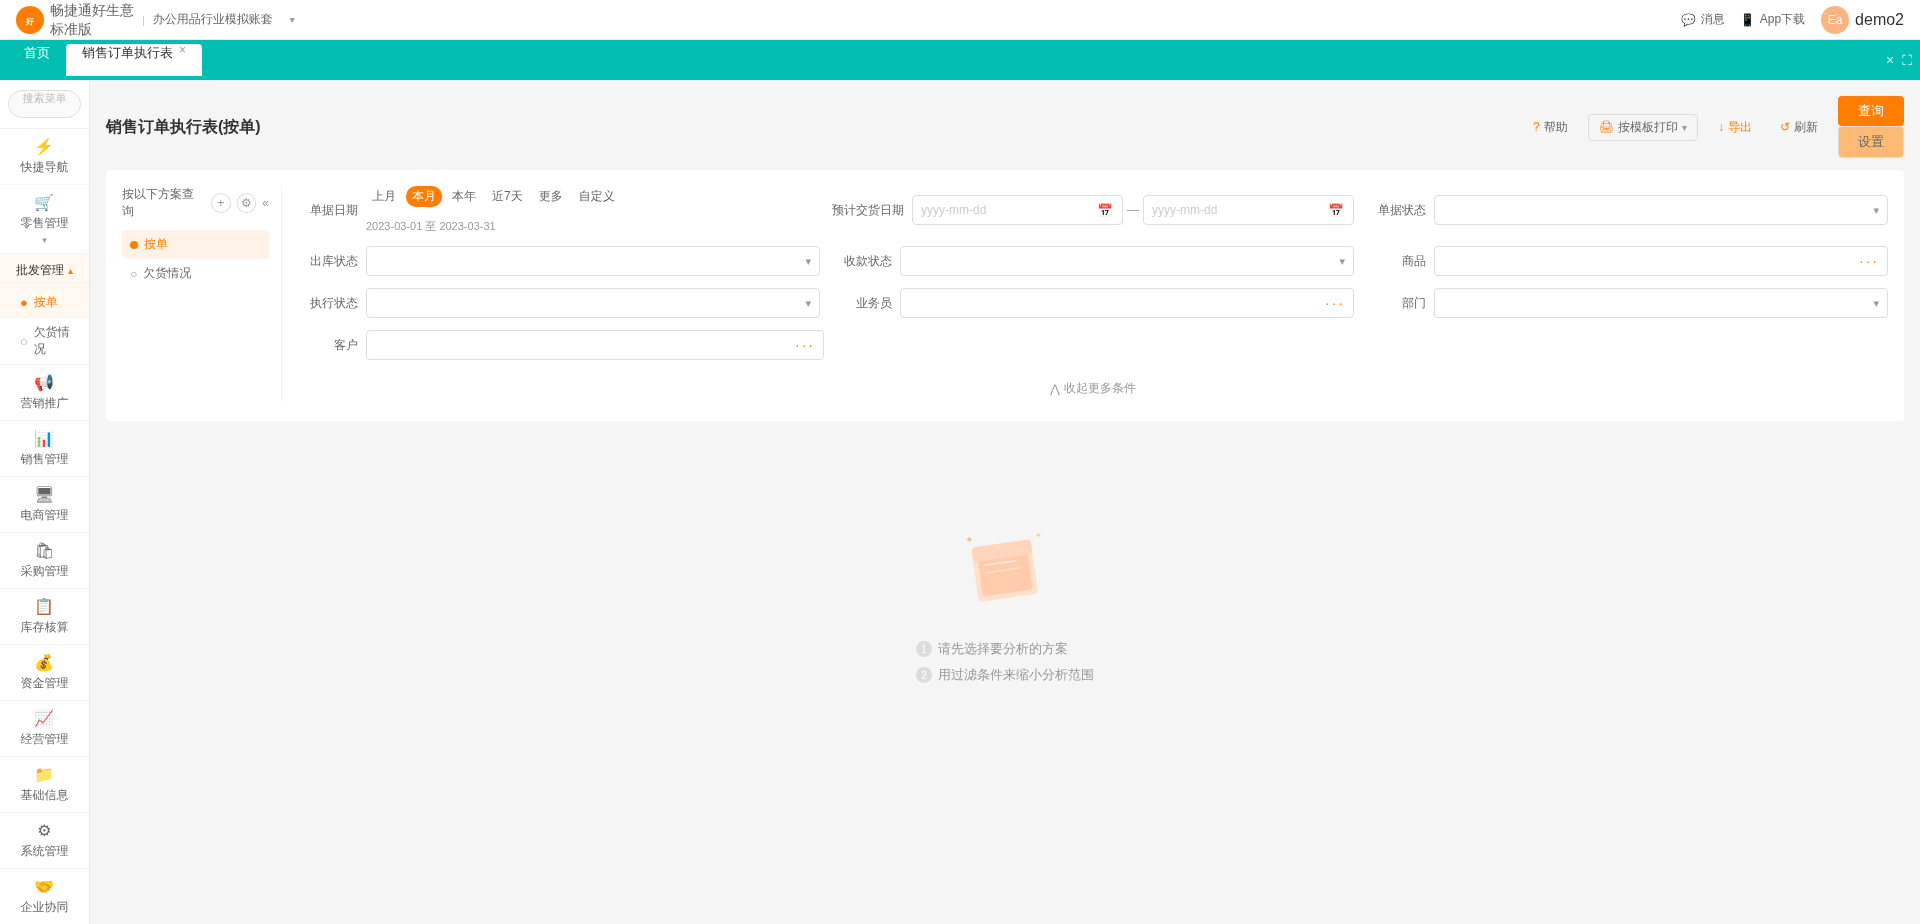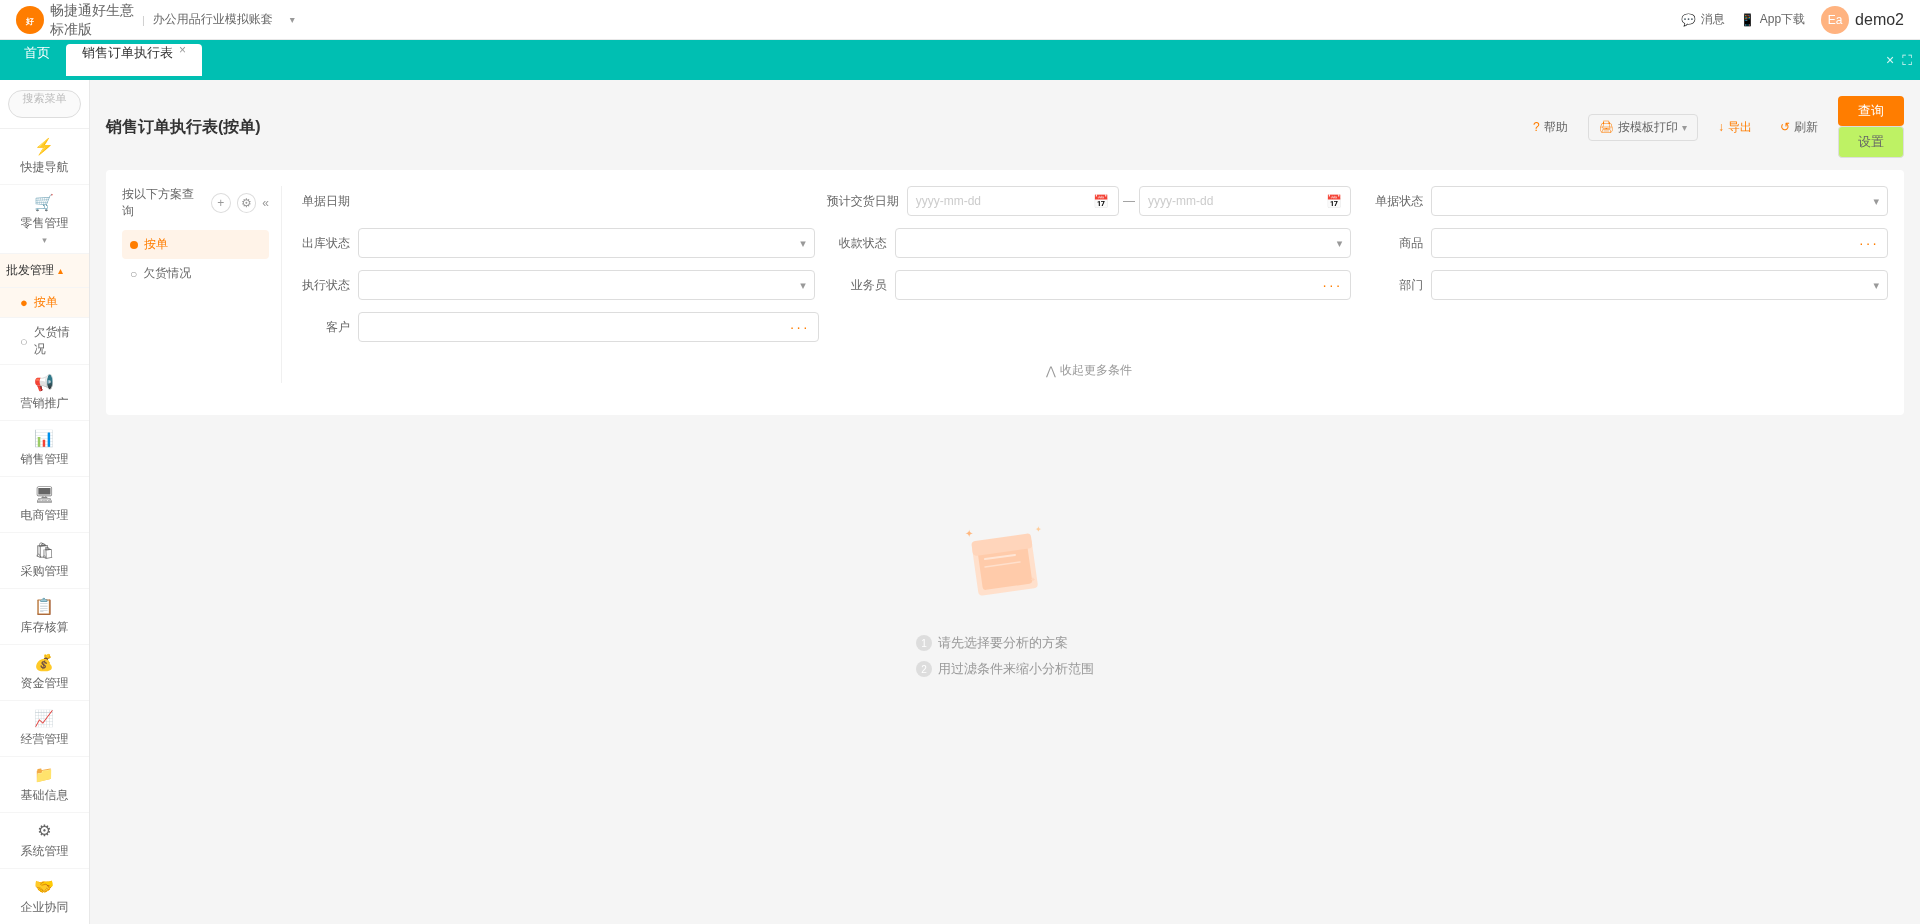--- a/index.html
+++ b/index.html
@@ -181,21 +181,21 @@
       gap: 3px;
     }
     .sidebar-nav-icon { font-size: 16px; }
     .sidebar-expand-item {
       padding: 8px 6px;
       cursor: pointer;
       font-size: 12px;
       color: #333;
       display: flex;
       align-items: center;
-      justify-content: flex-start;
+      justify-content: center;
       gap: 4px;
       border-bottom: 1px solid #f5f5f5;
       background: #fff8f0;
     }
     .sidebar-expand-item .arrow { font-size: 10px; color: #ff7d00; }
 
     
     .content-area {
       flex: 1;
       overflow: hidden;
@@ -245,40 +245,40 @@
       background: #ff7d00;
       color: white;
       border: none;
       padding: 6px 20px;
       border-radius: 4px;
       cursor: pointer;
       font-size: 13px;
     }
     .btn-setting {
       border: 1px solid #ddd;
-      background: #bef264;
+      background: #fdba74;
       color: #666;
       padding: 6px 16px;
       border-radius: 4px;
       cursor: pointer;
       font-size: 13px;
     }
 
     
     .filter-panel {
       background: white;
       border-radius: 4px;
       padding: 16px;
       margin-bottom: 12px;
     }
 
     .filter-top {
       display: flex;
-      gap: 8px;
-      margin-bottom: 16px;
+      gap: 16px;
+      margin-bottom: 4px;
     }
 
     .filter-left-panel {
       width: 160px;
       flex-shrink: 0;
       border-right: 1px solid #f0f0f0;
       padding-right: 12px;
     }
 
     .filter-left-header {
@@ -685,20 +685,31 @@
               <span>欠货情况</span>
             </div>
           </div>
 
           <div class="filter-right-panel">
 
             <div class="filter-row">
 
               <div class="filter-item">
                 <span class="filter-label">单据日期</span>
+                <div class="filter-date-group">
+                  <div class="date-tabs">
+                    <button class="date-tab">上月</button>
+                    <button class="date-tab active">本月</button>
+                    <button class="date-tab">本年</button>
+                    <button class="date-tab">近7天</button>
+                    <button class="date-tab">更多</button>
+                    <button class="date-tab">自定义</button>
+                  </div>
+                  <div class="date-range-text">2023-03-01 至 2023-03-31</div>
+                </div>
               </div>
 
               <div class="filter-item">
                 <span class="filter-label">预计交货日期</span>
                 <div class="date-range-wrap">
                   <div class="date-input">
                     <span style="color:#ccc;font-size:12px;">yyyy-mm-dd</span>
                     <span class="cal-icon">📅</span>
                   </div>
                   <span class="date-separator">—</span>

